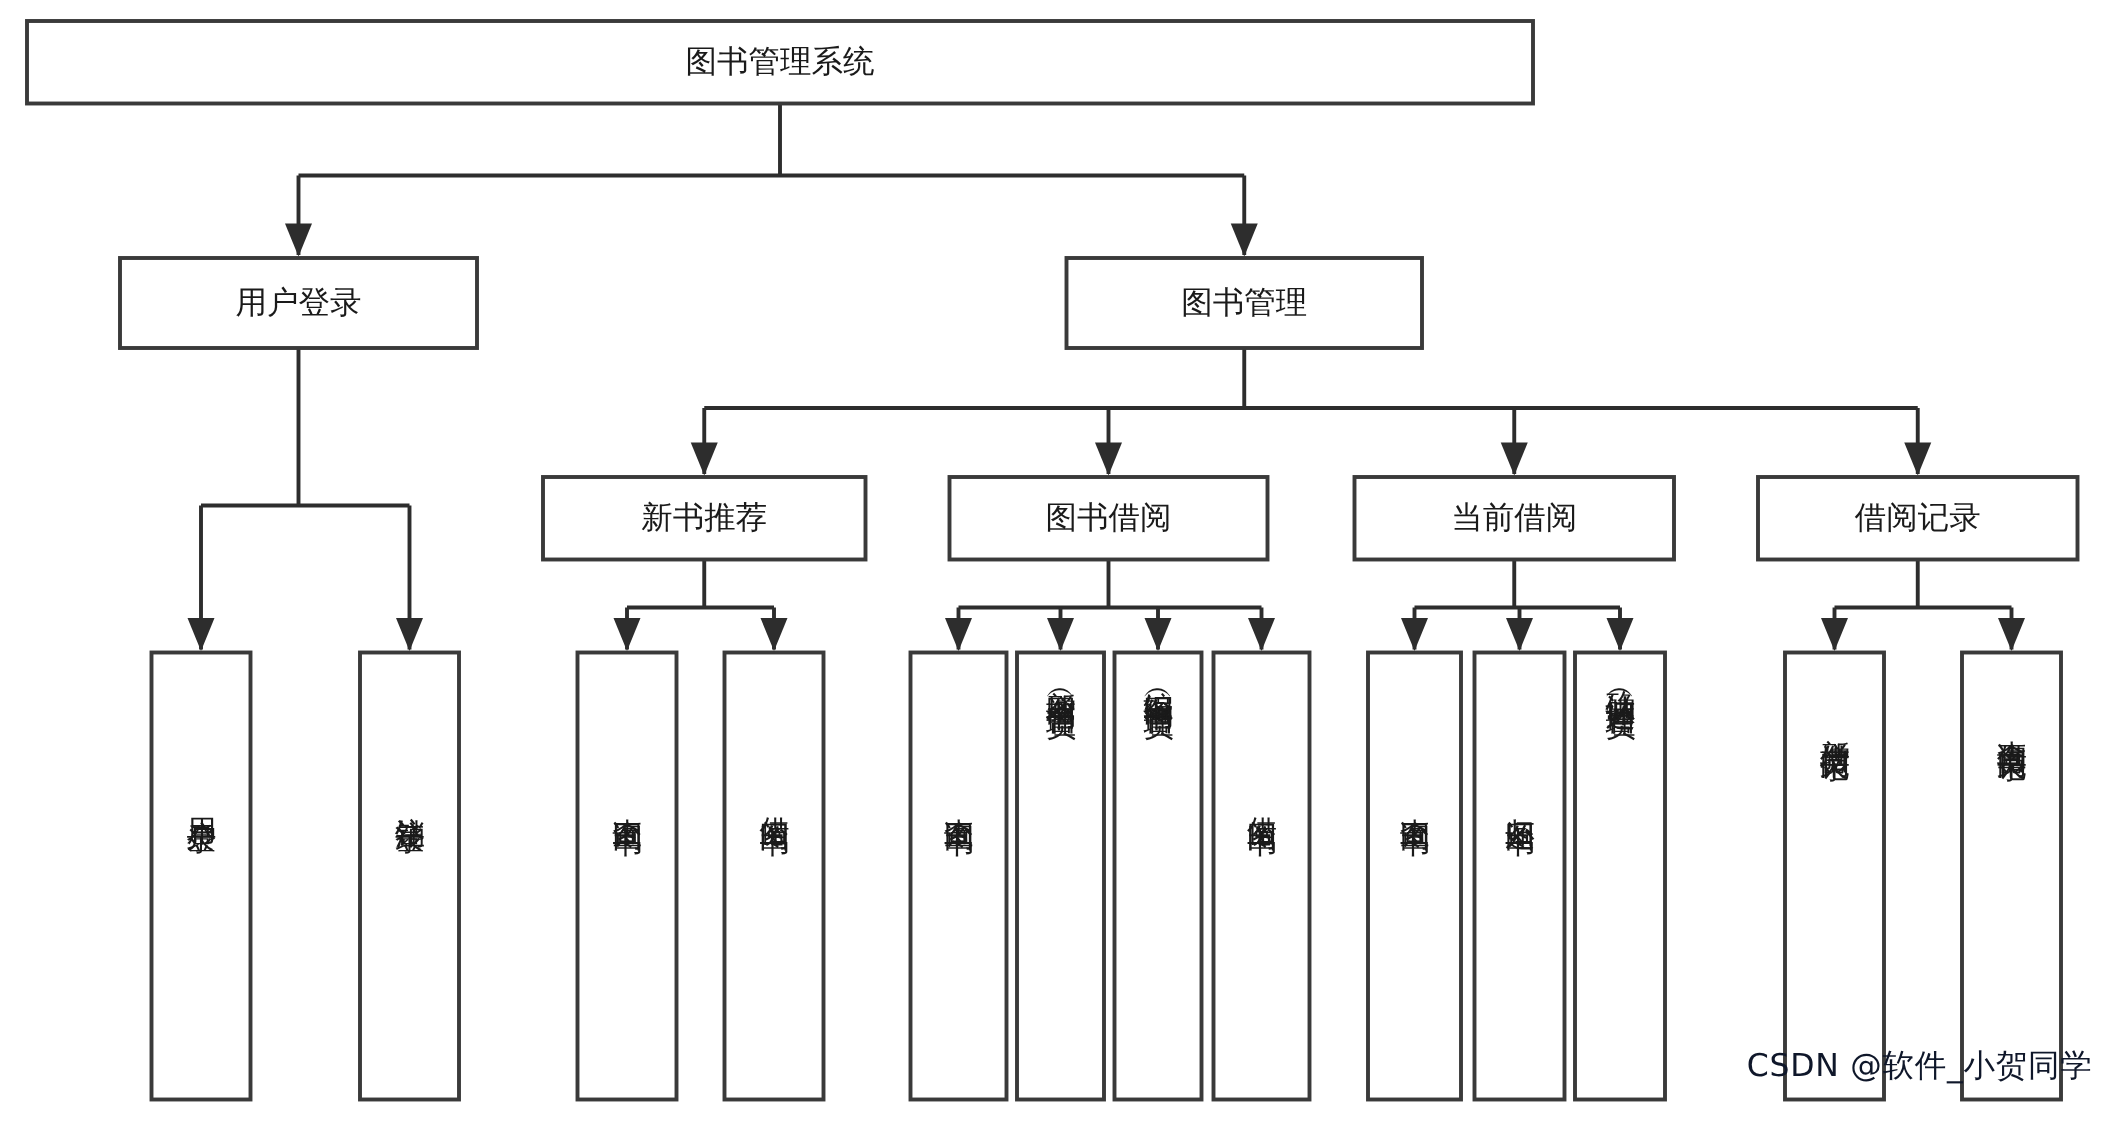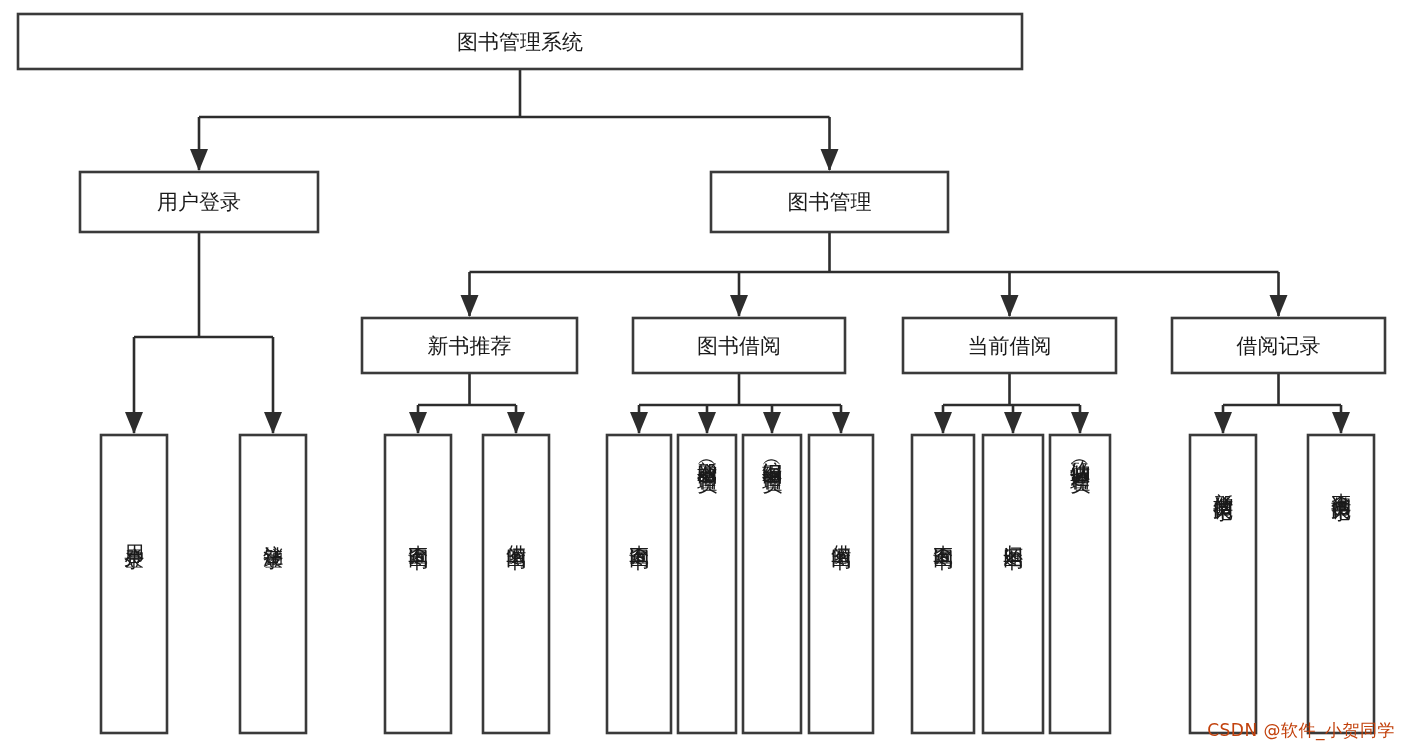--- a/index.html
+++ b/index.html
@@ -66,24 +66,24 @@
     font-family: "DejaVu Sans", "Liberation Sans", sans-serif;
     font-size: 20px;
     line-height: 1.08;
     letter-spacing: 2px;
     color: #1a1a1a;
     white-space: nowrap;
   }
   .watermark {
     position: absolute;
     right: 10px;
-    bottom: 5px;
-    font-family: "DejaVu Sans", "Liberation Sans", sans-serif;
-    font-size: 17px;
-    color: #c2410c;
+    bottom: 23px;
+    font-family: "DejaVu Sans", "Liberation Sans", sans-serif;
+    font-size: 21px;
+    color: #0f172a;
     letter-spacing: 0.5px;
     user-select: none;
   }
 </style>
 </head>
 <body>
 
 <div id="diagram-root">
 
   <svg class="diagram-canvas" viewBox="0 0 1405 747" xmlns="http://www.w3.org/2000/svg">

